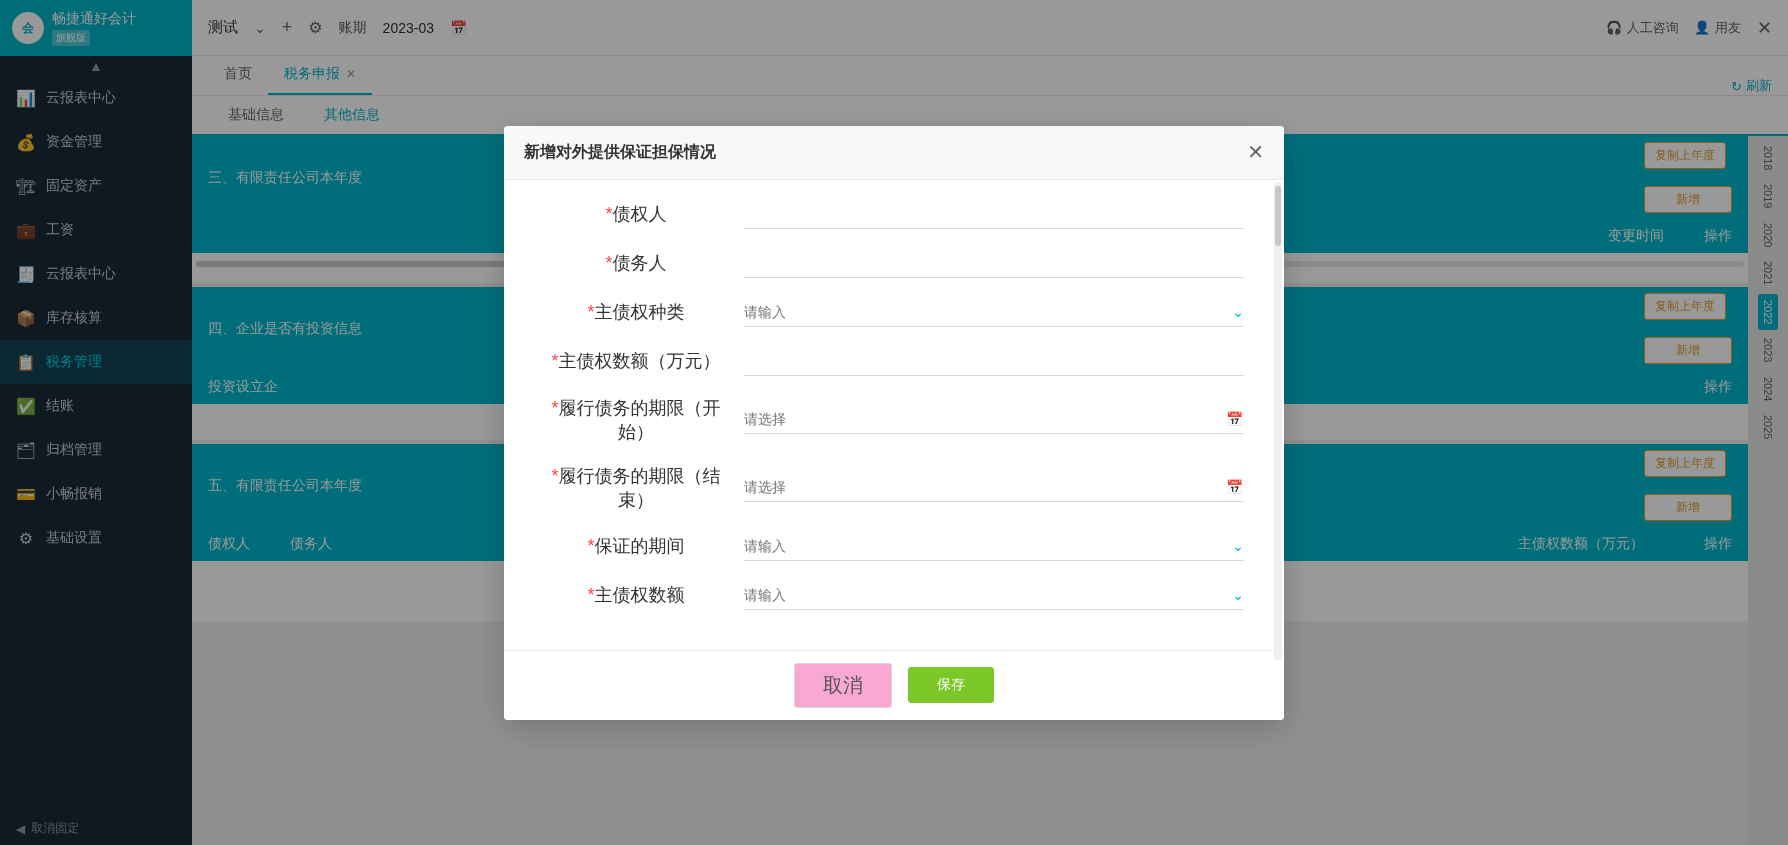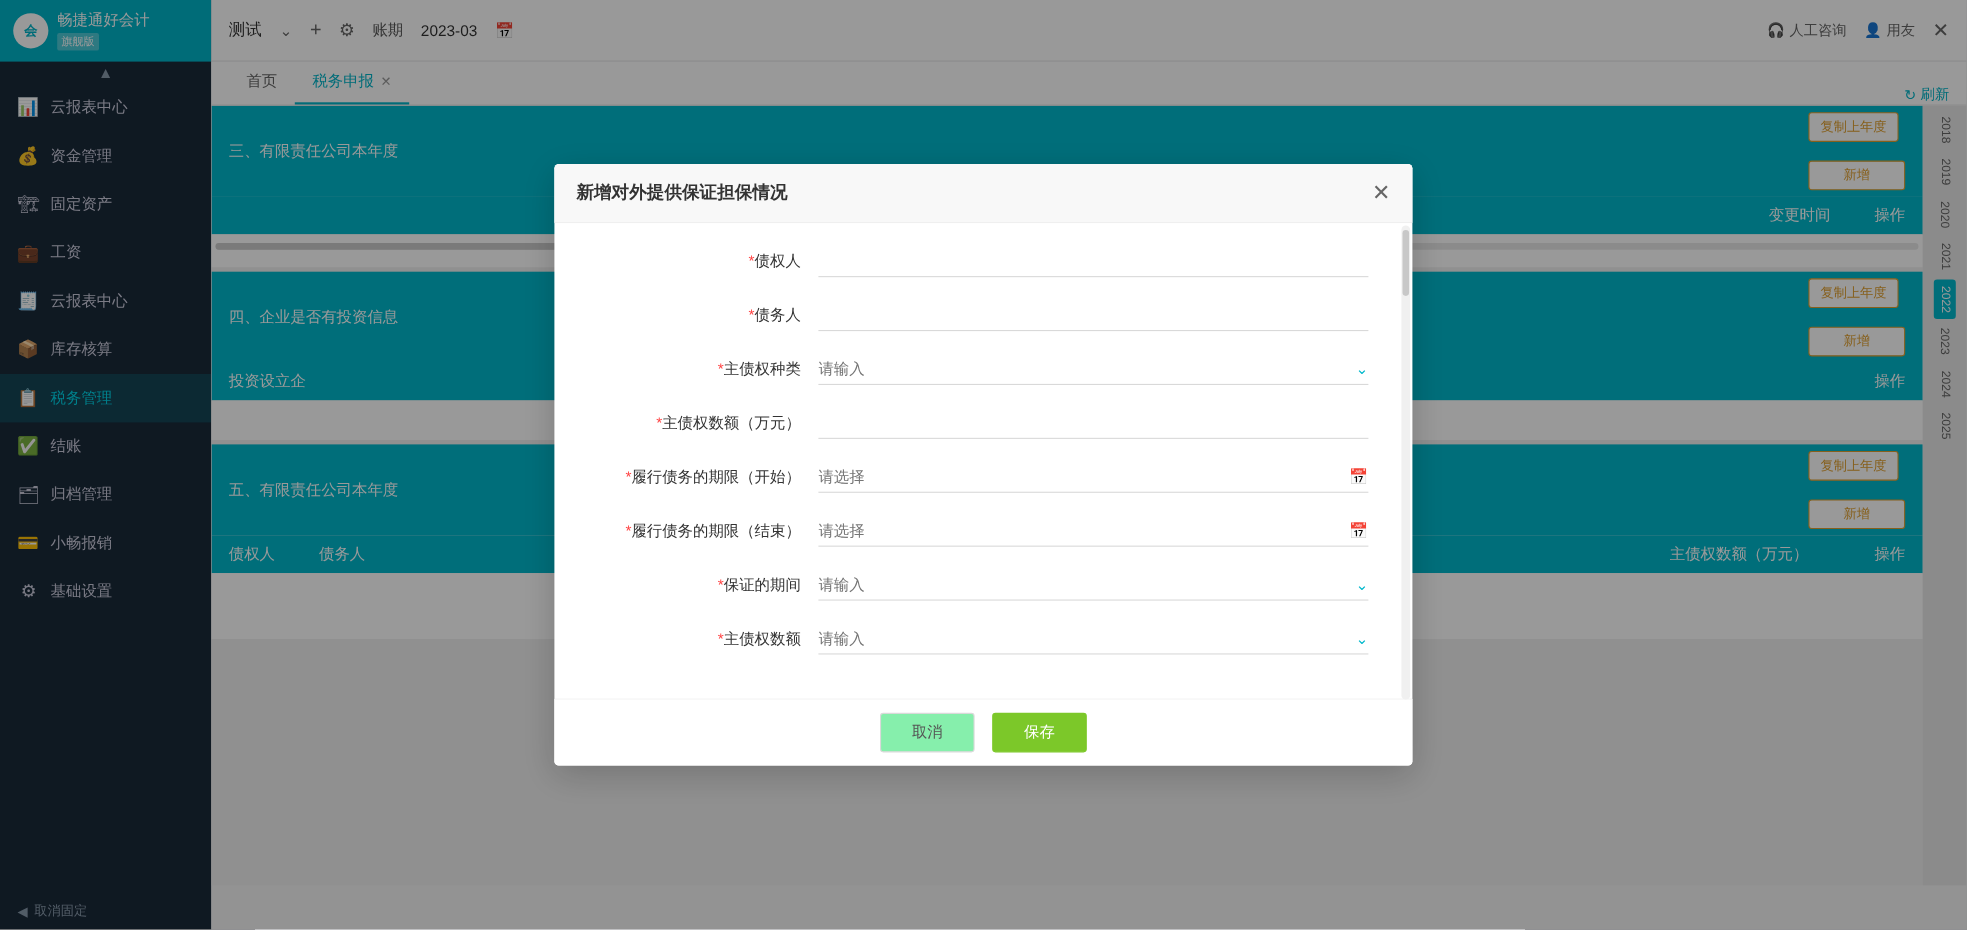--- a/index.html
+++ b/index.html
@@ -66,33 +66,33 @@
     .overlay { position: fixed; top: 0; left: 0; width: 100%; height: 100%; background: rgba(0,0,0,0.4); z-index: 1000; display: flex; align-items: center; justify-content: center; }
 
     
     .dialog { background: #fff; border-radius: 4px; width: 780px; max-height: 640px; display: flex; flex-direction: column; position: relative; box-shadow: 0 8px 32px rgba(0,0,0,0.2); }
     .dialog-header { padding: 16px 20px; border-bottom: 1px solid #e8e8e8; display: flex; align-items: center; justify-content: space-between; background: #f8f8f8; border-radius: 4px 4px 0 0; }
     .dialog-title { font-size: 16px; font-weight: 600; color: #333; }
     .dialog-close { font-size: 20px; color: #666; cursor: pointer; line-height: 1; }
     .dialog-body { flex: 1; overflow-y: auto; padding: 20px 40px; }
 
     .form-row { display: flex; align-items: center; margin-bottom: 20px; }
-    .form-label { width: 200px; text-align: right; padding-right: 16px; font-size: 14px; color: #333; flex-shrink: 0; }
+    .form-label { width: 200px; text-align: center; padding-right: 16px; font-size: 18px; color: #333; flex-shrink: 0; }
     .form-label .required { color: #ff4444; }
     .form-input { flex: 1; border: none; border-bottom: 1px solid #d9d9d9; padding: 6px 0; font-size: 14px; color: #333; outline: none; }
     .form-input::placeholder { color: #bbb; }
     .form-select-row { flex: 1; display: flex; align-items: center; border-bottom: 1px solid #d9d9d9; padding: 6px 0; }
     .form-select-input { flex: 1; border: none; outline: none; font-size: 14px; color: #1d4ed8; background: transparent; }
     .form-select-arrow { color: #00b8cc; font-size: 14px; cursor: pointer; }
     .form-date-row { flex: 1; display: flex; align-items: center; border-bottom: 1px solid #d9d9d9; padding: 6px 0; }
     .form-date-input { flex: 1; border: none; outline: none; font-size: 14px; color: #bbb; background: transparent; }
     .form-date-icon { color: #00b8cc; font-size: 14px; cursor: pointer; }
 
     .dialog-footer { padding: 12px 20px; border-top: 1px solid #e8e8e8; display: flex; align-items: center; justify-content: center; gap: 16px; background: #fff; border-radius: 0 0 4px 4px; }
-    .btn-cancel { background: #86efac; border: 1px solid #d9d9d9; color: #555; padding: 8px 28px; border-radius: 3px; cursor: pointer; font-size: 14px; }
+    .btn-cancel { background: #f9a8d4; border: 1px solid #d9d9d9; color: #555; padding: 8px 28px; border-radius: 3px; cursor: pointer; font-size: 20px; }
     .btn-save { background: #7cc829; border: 1px solid #7cc829; color: #fff; padding: 8px 28px; border-radius: 3px; cursor: pointer; font-size: 14px; font-weight: 500; }
 
     .horizontal-scroll-bar { height: 8px; background: #e8e8e8; margin: 0 16px; border-radius: 4px; }
     .horizontal-scroll-thumb { height: 8px; width: 40%; background: #ccc; border-radius: 4px; }
   </style>
 </head>
 <body>
 
 <div class="app-layout">
 
@@ -190,20 +190,28 @@
           <div class="page-tab active">
             <span>税务申报</span>
             <span class="page-tab-close">✕</span>
           </div>
           <div class="refresh-btn">
             <span>↻</span>
             <span>刷新</span>
           </div>
         </div>
 
+        <div class="inner-tabs">
+          <div class="inner-tab">
+            <span>基础信息</span>
+          </div>
+          <div class="inner-tab active">
+            <span>其他信息</span>
+          </div>
+        </div>
 
         <div style="display: flex; overflow: hidden; height: calc(845px - 56px - 40px - 40px);">
           <div style="flex: 1; overflow-y: auto; background: #f0f0f0;">
 
             <div class="section-block">
               <div class="section-row">
                 <span class="section-row-title">三、有限责任公司本年度</span>
                 <div class="section-row-actions">
                   <button class="btn-copy">复制上年度</button>
                   <button class="btn-add">新增</button>

